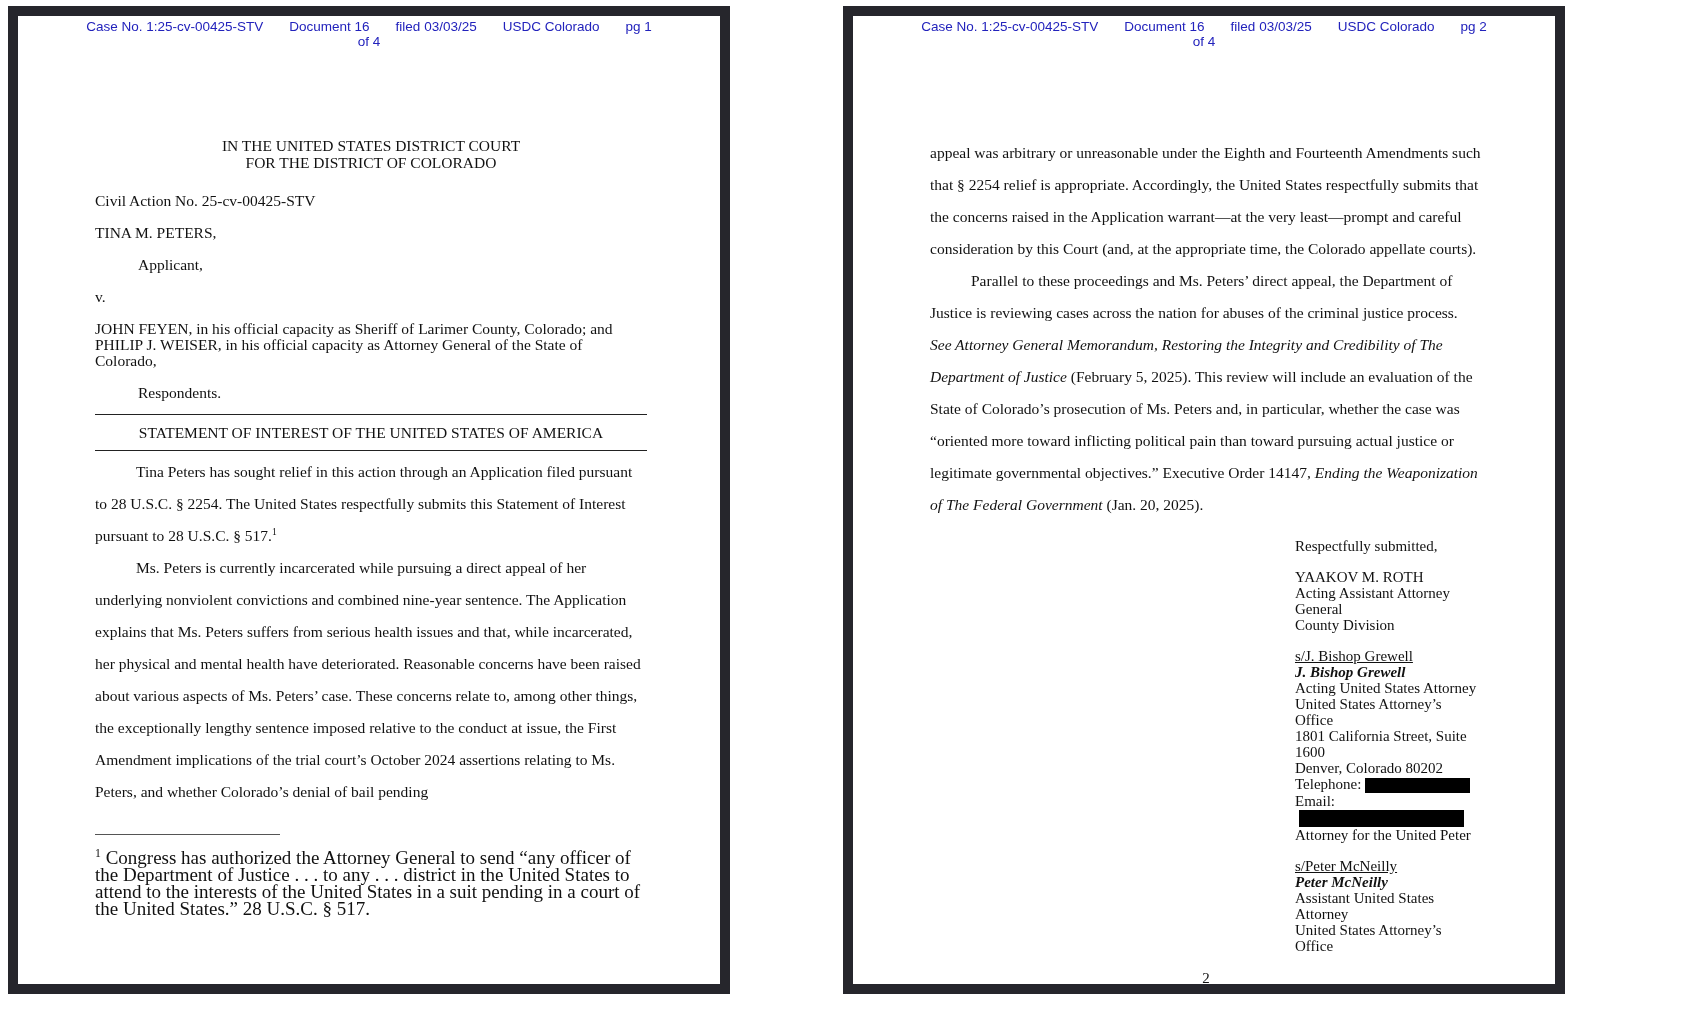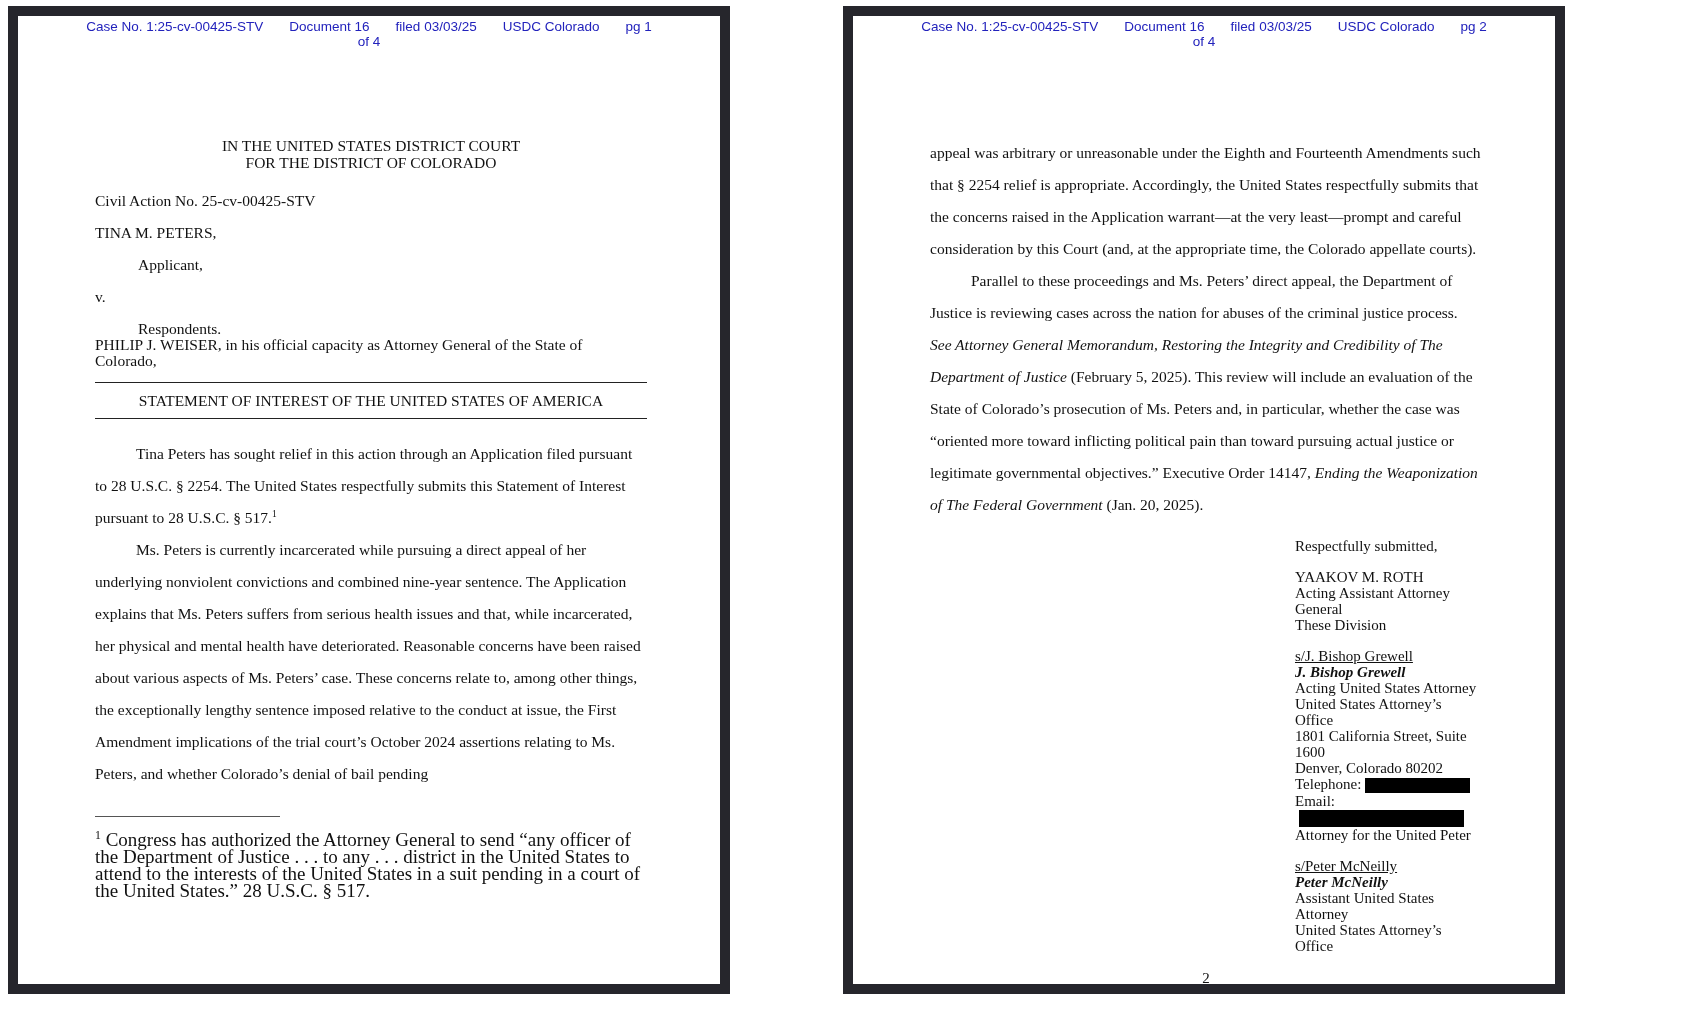--- a/index.html
+++ b/index.html
@@ -60,21 +60,21 @@
     line-height: 17px;
   }
 
   .body-para {
     font-size: 15.5px;
     line-height: 32px;
     text-indent: 41px;
     text-align: left;
   }
   .body-para.no-indent { text-indent: 0; }
-  .first-para { margin-top: 19px; font-family: Liberation Serif, serif; }
+  .first-para { margin-top: 5px; font-family: Liberation Serif, serif; }
   .p2-first { margin-top: 88px; }
   .italic { font-style: italic; }
   sup { font-size: 0.62em; vertical-align: super; line-height: 0; }
 
   .footnote-sep {
     border: 0; border-top: 1px solid #555;
     width: 185px; margin-top: 26px; margin-left: 0;
   }
   .footnote {
     margin-top: 14px;
@@ -126,22 +126,23 @@
     <div class="court-title">
       <div>IN THE UNITED STATES DISTRICT COURT</div>
       <div>FOR THE DISTRICT OF COLORADO</div>
     </div>
 
     <div class="cap cap-block" style="margin-top:22px">Civil Action No. 25-cv-00425-STV</div>
 
     <div class="cap cap-block">TINA M. PETERS,</div>
     <div class="cap cap-block indent1">Applicant,</div>
     <div class="cap cap-block">v.</div>
+    <div class="cap cap-block">JOHN FEYEN, in his official capacity as Sheriff of Larimer County, Colorado; and</div>
+    <div class="cap">PHILIP J. WEISER, in his official capacity as Attorney General of the State of Colorado,</div>
     <div class="cap cap-block indent1">Respondents.</div>
-    <div class="cap">PHILIP J. WEISER, in his official capacity as Attorney General of the State of Colorado,</div>
 
     <hr class="rule">
     <div class="statement-title">STATEMENT OF INTEREST OF THE UNITED STATES OF AMERICA</div>
     <hr class="rule" style="margin-top:9px">
 
     <p class="body-para first-para"><span>Tina Peters has sought relief in this action through an Application filed pursuant to 28 U.S.C. § 2254.  The United States respectfully submits this Statement of Interest pursuant to 28 U.S.C. § 517.</span><sup>1</sup></p>
 
     <p class="body-para">Ms. Peters is currently incarcerated while pursuing a direct appeal of her underlying nonviolent convictions and combined nine-year sentence.  The Application explains that Ms. Peters suffers from serious health issues and that, while incarcerated, her physical and mental health have deteriorated.  Reasonable concerns have been raised about various aspects of Ms. Peters’ case.  These concerns relate to, among other things, the exceptionally lengthy sentence imposed relative to the conduct at issue, the First Amendment implications of the trial court’s October 2024 assertions relating to Ms. Peters, and whether Colorado’s denial of bail pending</p>
 
     <hr class="footnote-sep">
@@ -164,21 +165,21 @@
   <div class="content">
     <p class="body-para no-indent p2-first">appeal was arbitrary or unreasonable under the Eighth and Fourteenth Amendments such that § 2254 relief is appropriate.  Accordingly, the United States respectfully submits that the concerns raised in the Application warrant—at the very least—prompt and careful consideration by this Court (and, at the appropriate time, the Colorado appellate courts).</p>
 
     <p class="body-para"><span>Parallel to these proceedings and Ms. Peters’ direct appeal, the Department of Justice is reviewing cases across the nation for abuses of the criminal justice process.  </span><span class="italic">See Attorney General Memorandum, Restoring the Integrity and Credibility of The Department of Justice</span><span> (February 5, 2025).  This review will include an evaluation of the State of Colorado’s prosecution of Ms. Peters and, in particular, whether the case was “oriented more toward inflicting political pain than toward pursuing actual justice or legitimate governmental objectives.”  Executive Order 14147, </span><span class="italic">Ending the Weaponization of The Federal Government</span><span> (Jan. 20, 2025).</span></p>
 
     <div class="sig-block">
       <div>Respectfully submitted,</div>
       <div class="sig-gap"></div>
       <div>YAAKOV M. ROTH</div>
       <div>Acting Assistant Attorney General</div>
-      <div>These Division</div>
+      <div>County Division</div>
       <div class="sig-gap"></div>
       <div class="sig-underline">s/J. Bishop Grewell</div>
       <div class="sig-name">J. Bishop Grewell</div>
       <div>Acting United States Attorney</div>
       <div>United States Attorney’s Office</div>
       <div>1801 California Street, Suite 1600</div>
       <div>Denver, Colorado 80202</div>
       <div><span>Telephone:</span><span class="redact redact-tel"></span></div>
       <div><span>Email:</span><span class="redact redact-email"></span></div>
       <div>Attorney for the United Peter</div>

